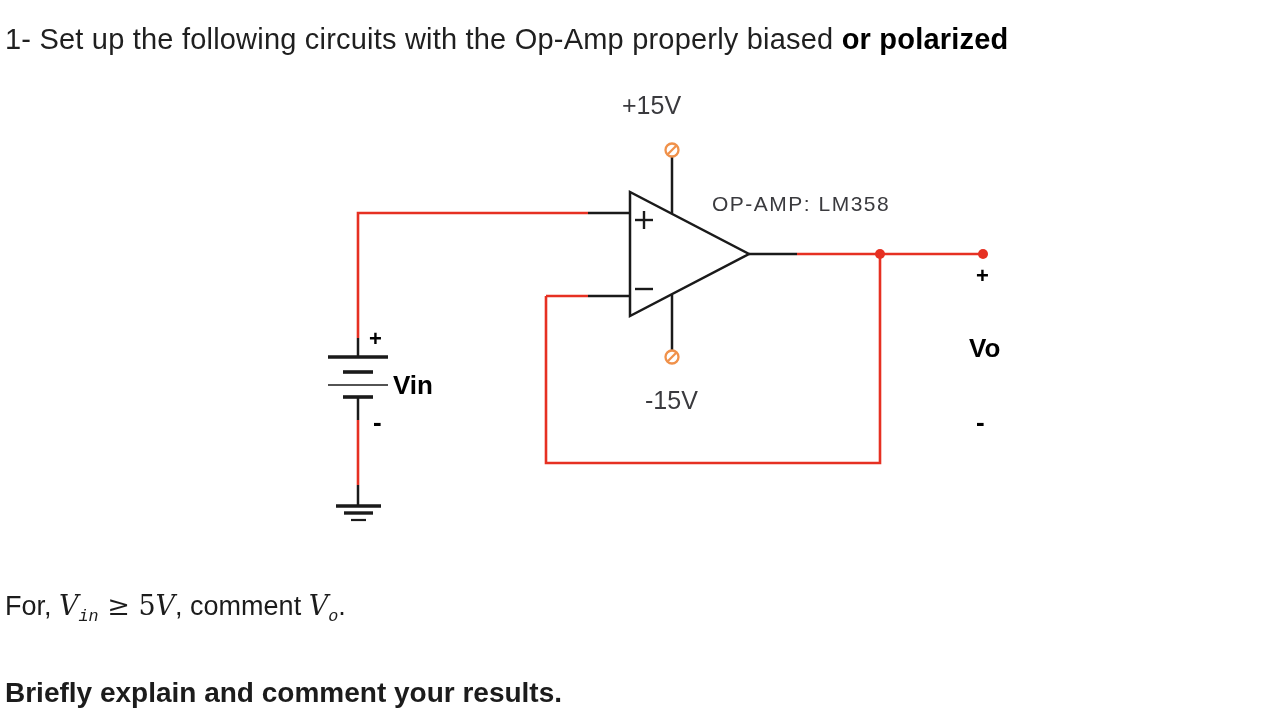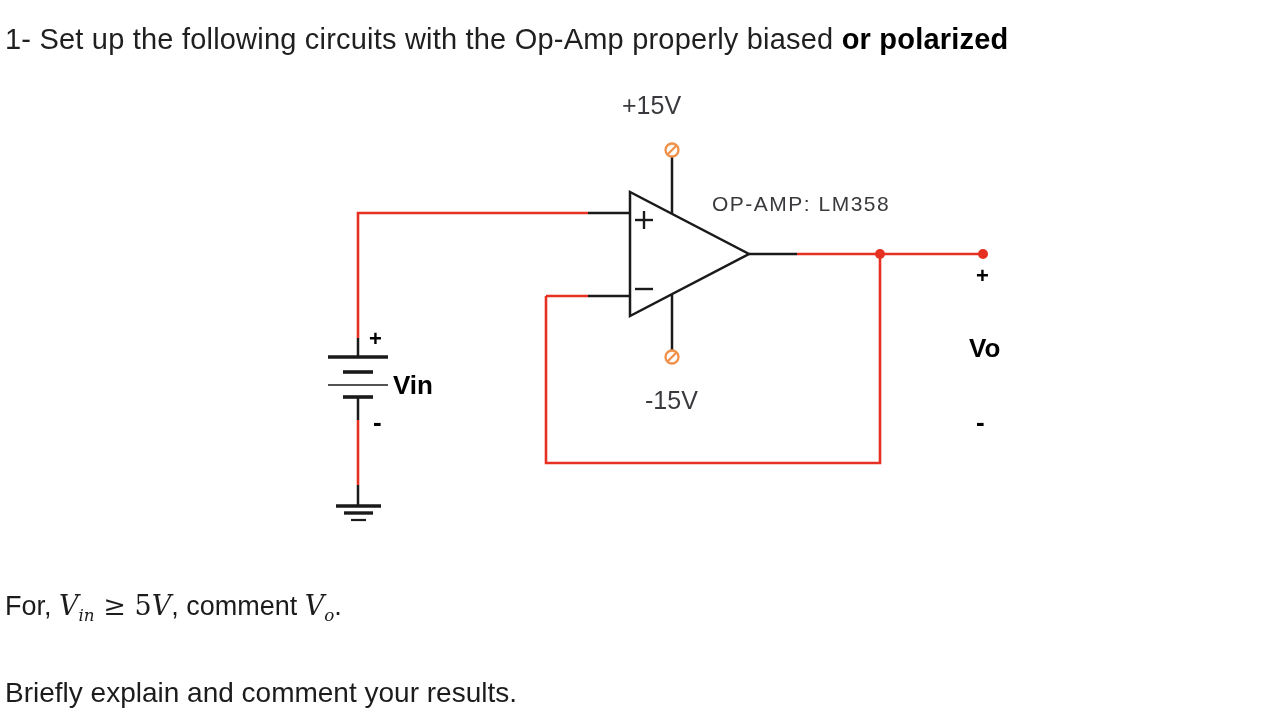--- a/index.html
+++ b/index.html
@@ -17,27 +17,27 @@
   }
   .title .bold { font-weight: 700; color: #000; }
   svg.circuit { position: absolute; left: 0; top: 0; }
   .svg-label { font-family: "Liberation Sans", sans-serif; }
   .measure-line {
     position: absolute; left: 5px; top: 590px;
     font-size: 27px; color: #1c1c1c; white-space: pre;
   }
   .comment-line {
     position: absolute; left: 5px; top: 677px;
-    font-size: 28px; color: #1c1c1c; white-space: pre;
+    font-size: 28px; color: #1c1c1c; white-space: pre; font-weight: bold;
   }
   .mathit { font-family: "DejaVu Serif", serif; font-style: italic; }
   .mathup { font-family: "DejaVu Serif", serif; font-style: normal; }
   .mathit sub {
     font-size: 0.62em; font-style: italic;
-    vertical-align: -0.35em; line-height: 0;
+    vertical-align: -0.35em; line-height: 0; font-family: Liberation Mono, monospace;
   }
 </style>
 </head>
 <body>
 
 <div class="title"><span>1- Set up the following circuits with the Op-Amp properly biased </span><span class="bold">or polarized</span></div>
 
 <svg class="circuit" width="1262" height="728" viewBox="0 0 1262 728">
 
   <g fill="none" stroke="#e63022" stroke-width="2.6">

